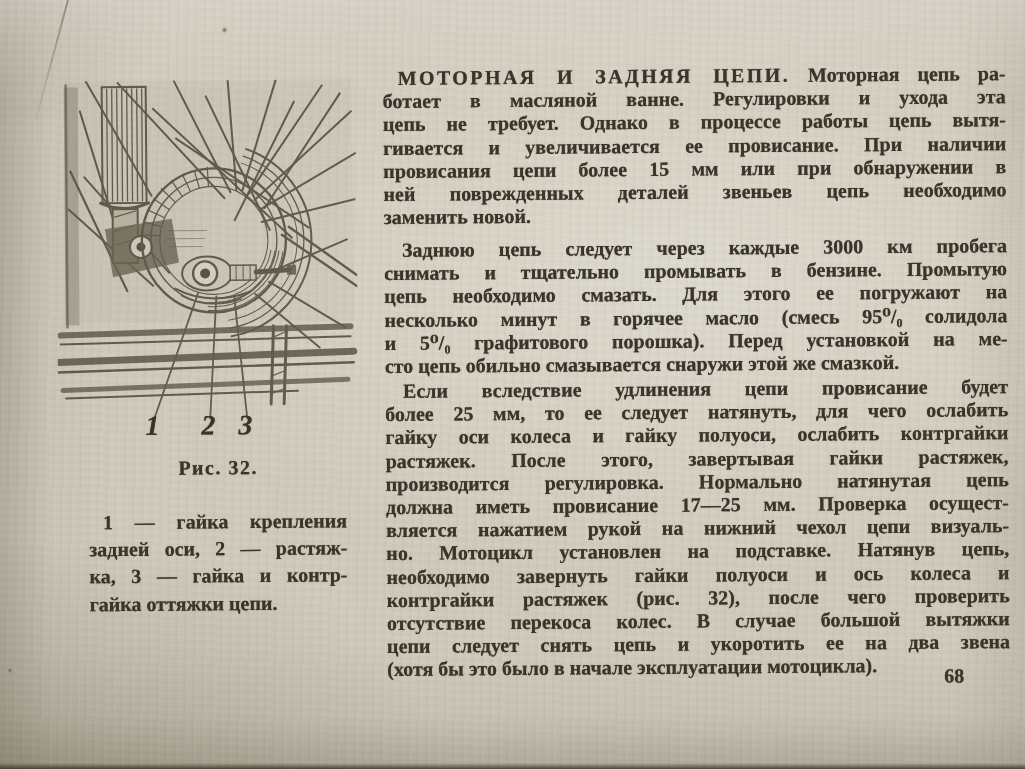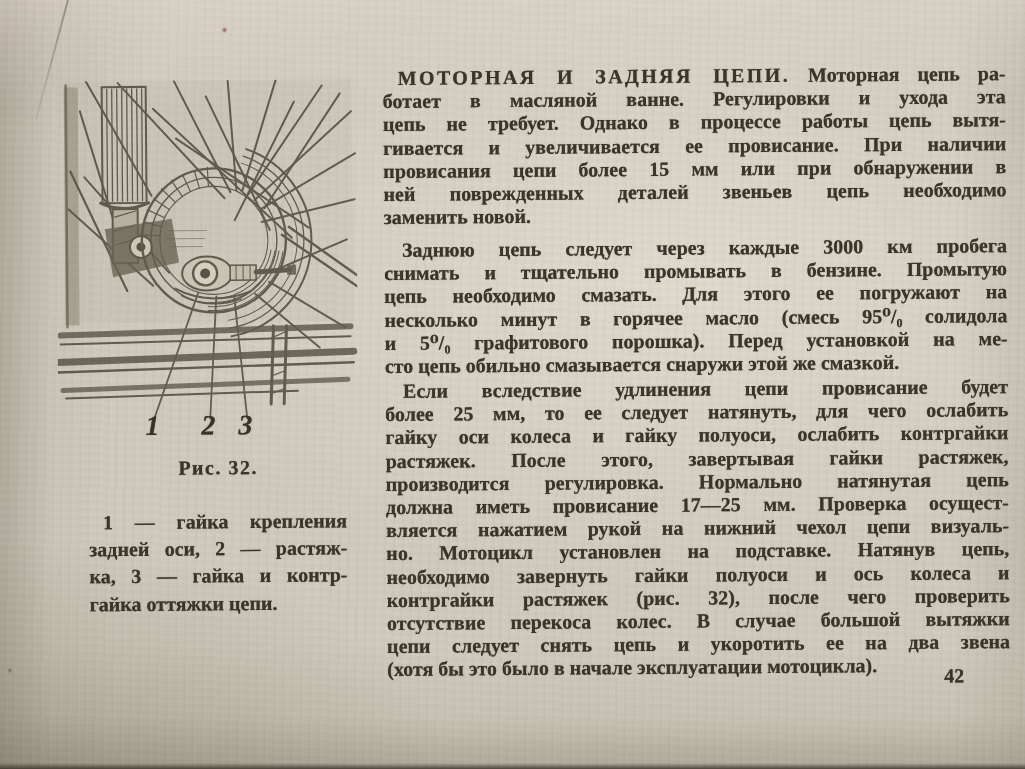--- a/index.html
+++ b/index.html
@@ -211,17 +211,17 @@
       <div class="line">должна иметь провисание 17—25 мм. Проверка осущест-</div>
       <div class="line">вляется нажатием рукой на нижний чехол цепи визуаль-</div>
       <div class="line">но. Мотоцикл установлен на подставке. Натянув цепь,</div>
       <div class="line">необходимо завернуть гайки полуоси и ось колеса и</div>
       <div class="line">контргайки растяжек (рис. 32), после чего проверить</div>
       <div class="line">отсутствие перекоса колес. В случае большой вытяжки</div>
       <div class="line">цепи следует снять цепь и укоротить ее на два звена</div>
       <div class="line last">(хотя бы это было в начале эксплуатации мотоцикла).</div>
     </div>
 
-    <div class="pageno">42</div>
+    <div class="pageno">68</div>
   </div>
 
   <div class="edge-bottom"></div>
 </div>
 
 </body></html>

